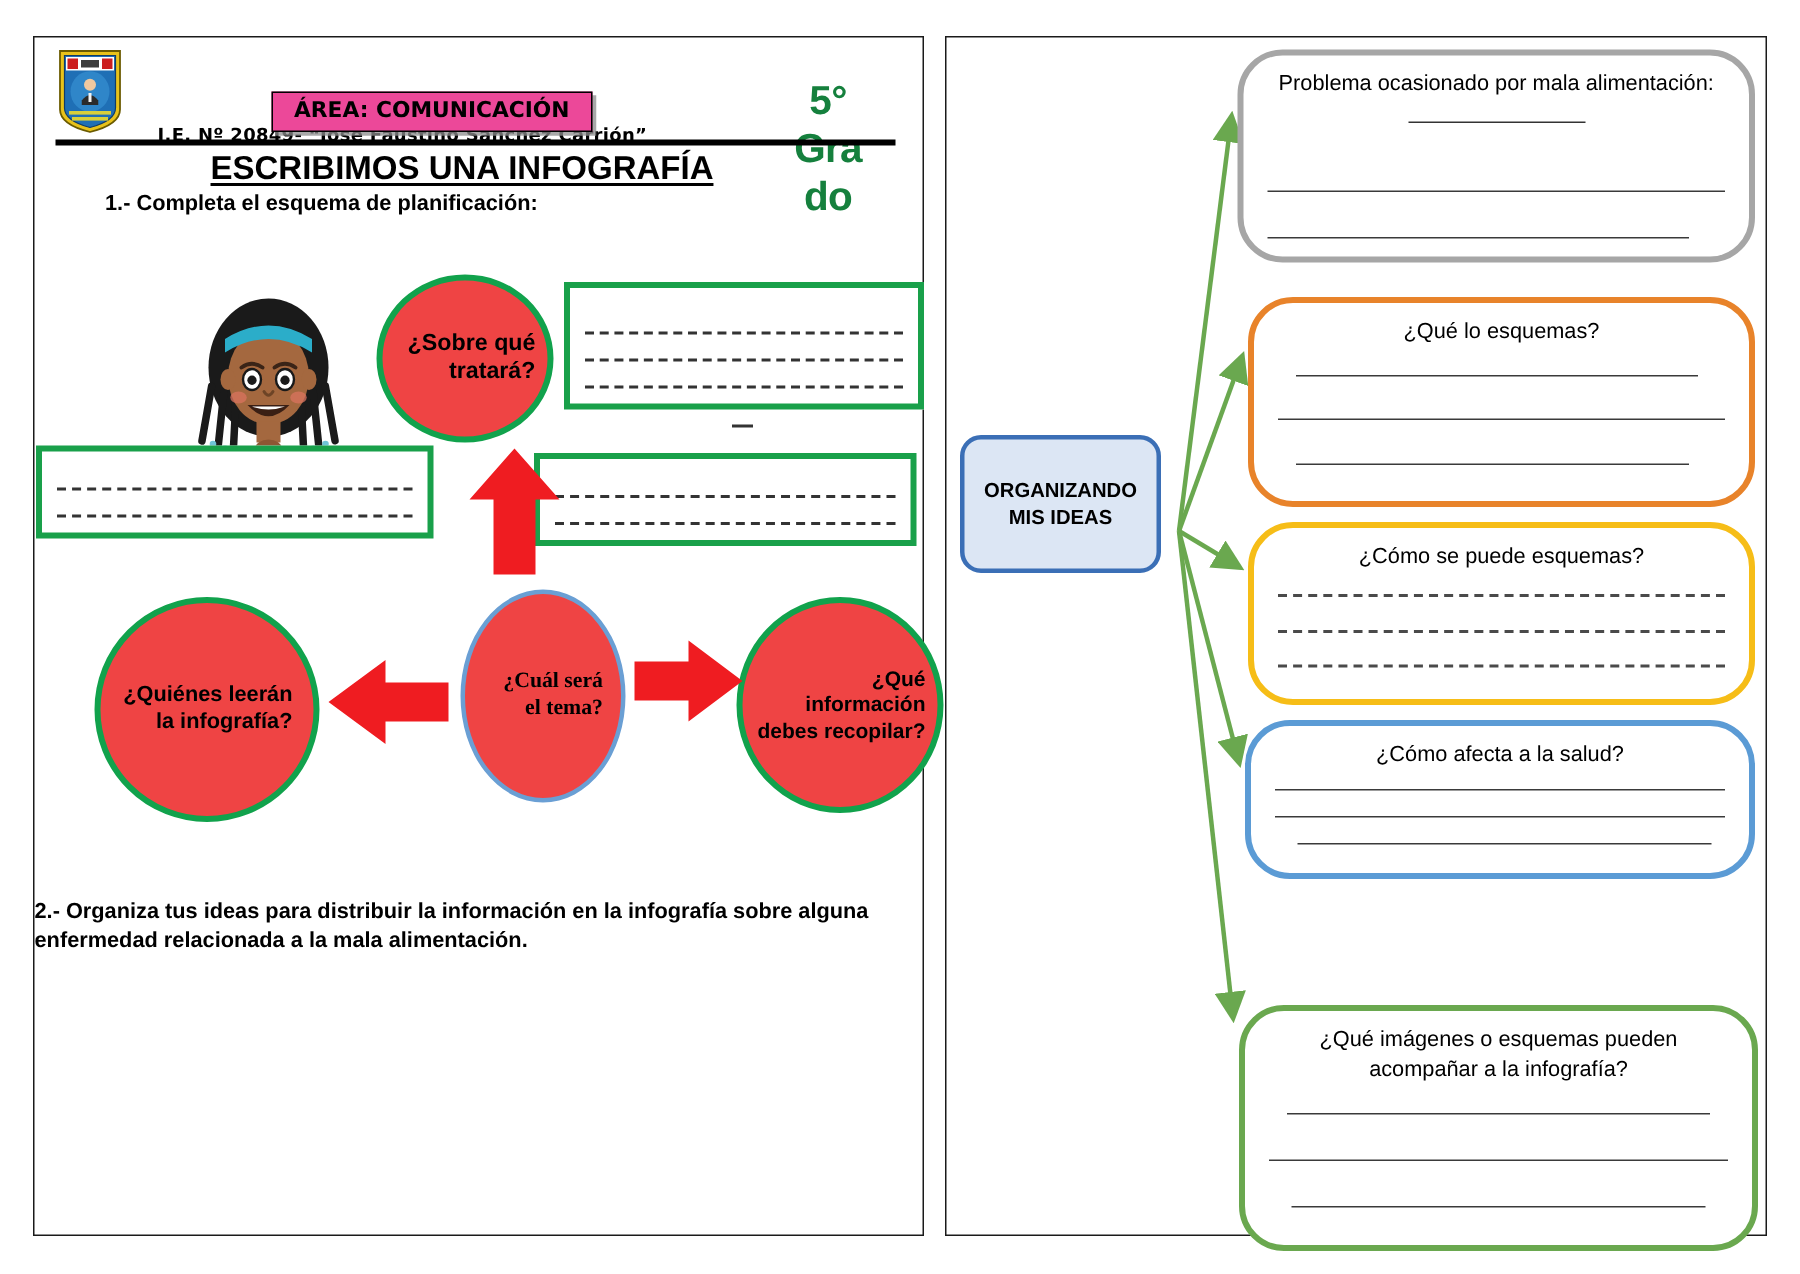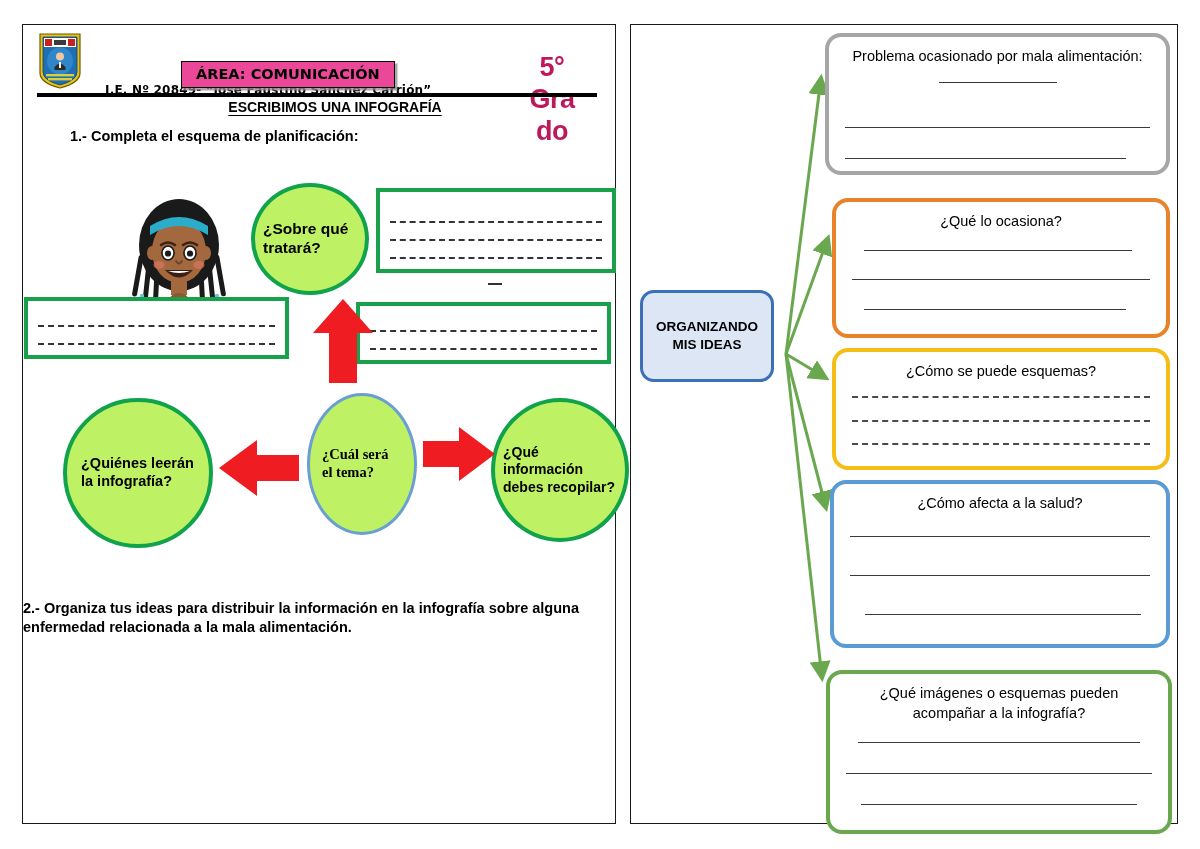--- a/index.html
+++ b/index.html
@@ -60,44 +60,44 @@
     color: #000;
     box-shadow: 2.5px 2.5px 0 rgba(140,140,140,0.75);
     white-space: nowrap;
   }
 
   .grade {
     position: absolute;
     left: 492px; top: 26px;
     width: 74px;
     text-align: center;
-    color: #be185d;
+    color: #15803d;
     font-family: "Liberation Sans", sans-serif;
     font-weight: bold;
     font-size: 27px;
     line-height: 32px;
     letter-spacing: -0.5px;
   }
 
   .hrule {
     position: absolute;
     left: 14px; top: 68px;
     width: 560px;
     height: 4px;
     background: #000;
   }
 
   .worksheet-title {
     position: absolute;
-    left: 132px; top: 74px;
+    left: 105px; top: 74px;
     width: 360px;
     text-align: center;
     font-family: "Liberation Sans", sans-serif;
     font-weight: bold;
-    font-size: 14px;
+    font-size: 22px;
     color: #000;
     text-decoration: underline;
     text-underline-offset: 3px;
   }
 
   .instruction {
     position: absolute;
     font-family: "Liberation Sans", sans-serif;
     font-weight: bold;
     font-size: 14.5px;
@@ -139,25 +139,25 @@
     position: absolute;
     left: 465px; top: 258px;
     width: 14px; height: 0;
     border-bottom: 2px solid #333;
   }
 
   
   .circle {
     position: absolute;
     border-radius: 50%;
-    background: #bef264;
+    background: #ef4444;
     display: flex;
     align-items: center;
     justify-content: center;
-    text-align: left;
+    text-align: right;
     font-family: "Liberation Sans", sans-serif;
     font-weight: bold;
     color: #000;
     line-height: 1.22;
   }
   .circle-green { border: 4.5px solid #11a24c; }
   .circle-blue  { border: 3.5px solid #6a9fd4; }
 
   .c-sobre    { left: 228px; top: 158px; width: 118px; height: 112px; font-size: 15.5px; padding: 0 8px; }
   .c-quienes  { left: 40px;  top: 373px; width: 150px; height: 150px; font-size: 14.5px; padding: 0 14px; }
@@ -183,21 +183,21 @@
     font-weight: bold;
     font-size: 13.5px;
     color: #000;
     line-height: 1.3;
     z-index: 3;
   }
 
   .mm-box {
     position: absolute;
     background: #fff;
-    border-radius: 16px;
+    border-radius: 30px;
     padding: 10px 16px 8px 16px;
     z-index: 2;
     display: flex;
     flex-direction: column;
   }
   .mm-title {
     text-align: center;
     font-family: "Liberation Sans", sans-serif;
     font-size: 14.5px;
     color: #000;
@@ -210,21 +210,21 @@
     border-bottom: 1.5px solid #333;
     vertical-align: -2px;
   }
   .mm-lines { flex: 1; display: flex; flex-direction: column; justify-content: space-around; padding: 2px 0 2px 0; }
   .mm-lines .ln-solid  { border-bottom: 1.5px solid #3a3a3a; height: 1px; }
   .mm-lines .ln-dashed { border-bottom: 2px dashed #4a4a4a; height: 1px; }
 
   .mm-1 { left: 825px; top: 33px;  width: 345px; height: 142px; border: 4px solid #a6a6a6; }
   .mm-2 { left: 832px; top: 198px; width: 338px; height: 140px; border: 4px solid #e8832a; }
   .mm-3 { left: 832px; top: 348px; width: 338px; height: 122px; border: 4px solid #f6bd17; }
-  .mm-4 { left: 830px; top: 480px; width: 340px; height: 168px; border: 4px solid #5b9bd5; }
+  .mm-4 { left: 830px; top: 480px; width: 340px; height: 106px; border: 4px solid #5b9bd5; }
   .mm-5 { left: 826px; top: 670px; width: 346px; height: 164px; border: 4px solid #6aa84f; }
 
   .mm-1 .mm-lines { justify-content: flex-end; gap: 30px; padding-bottom: 4px; }
   .mm-1 .mm-lines .ln-solid:last-child { width: 92%; }
 
   .mm-2 .mm-lines .ln-solid:nth-child(1) { width: 90%; margin: 0 auto 0 4%; }
   .mm-2 .mm-lines .ln-solid:nth-child(3) { width: 88%; margin: 0 auto 0 4%; }
 
   .mm-4 .mm-lines .ln-solid:nth-child(3) { width: 92%; margin: 0 auto 0 5%; }
 
@@ -404,21 +404,21 @@
 
   <div class="mm-box mm-1">
     <div class="mm-title"><span>Problema ocasionado por mala alimentación:</span> <span class="inline-blank"></span></div>
     <div class="mm-lines">
       <div class="ln-solid"></div>
       <div class="ln-solid"></div>
     </div>
   </div>
 
   <div class="mm-box mm-2">
-    <div class="mm-title">¿Qué lo ocasiona?</div>
+    <div class="mm-title">¿Qué lo esquemas?</div>
     <div class="mm-lines">
       <div class="ln-solid"></div>
       <div class="ln-solid"></div>
       <div class="ln-solid"></div>
     </div>
   </div>
 
   <div class="mm-box mm-3">
     <div class="mm-title">¿Cómo se puede esquemas?</div>
     <div class="mm-lines">

